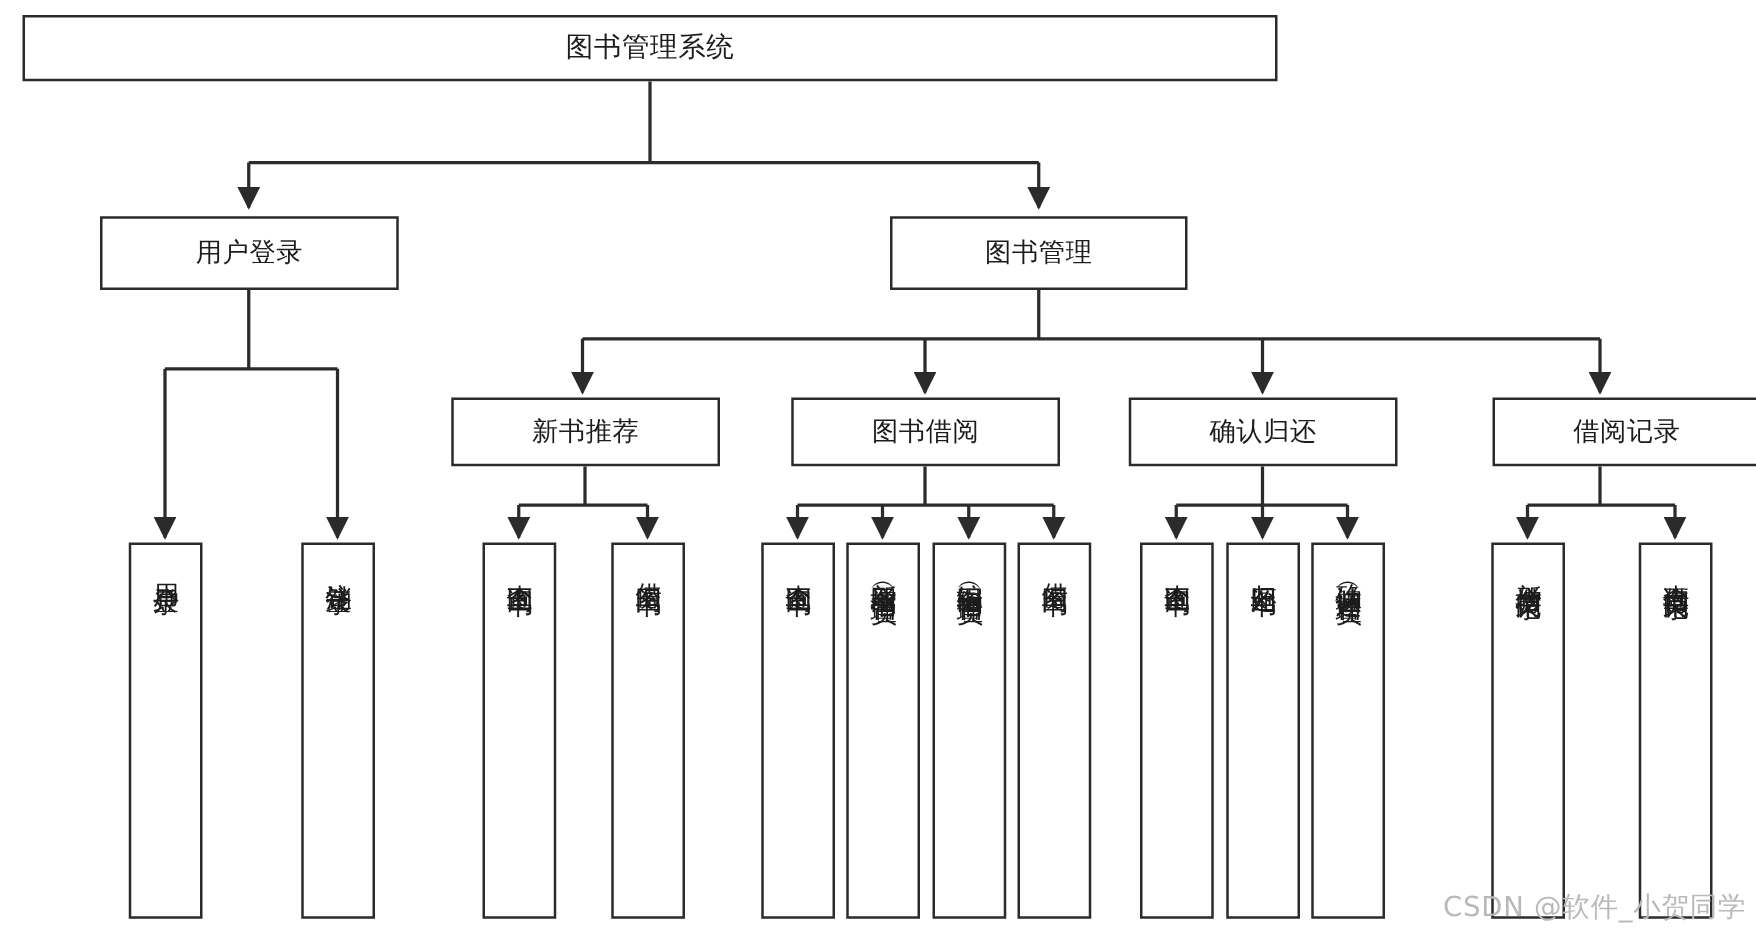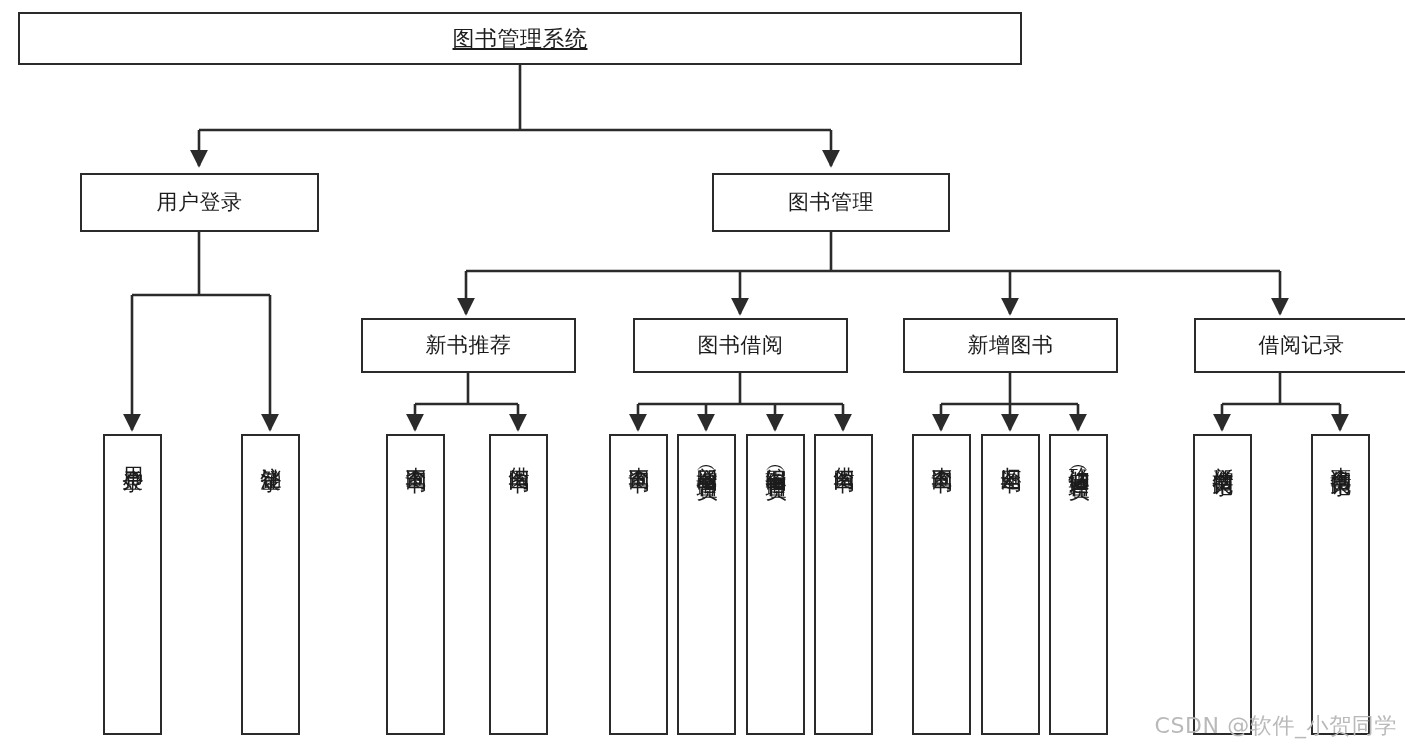--- a/index.html
+++ b/index.html
@@ -119,42 +119,42 @@
       <path d="M 1010 404 L 1010 430" marker-end="url(#arrow)"></path>
       <path d="M 1078 404 L 1078 430" marker-end="url(#arrow)"></path>
 
       <path d="M 1280 373 L 1280 404"></path>
       <path d="M 1222 404 L 1340 404"></path>
       <path d="M 1222 404 L 1222 430" marker-end="url(#arrow)"></path>
       <path d="M 1340 404 L 1340 430" marker-end="url(#arrow)"></path>
     </g>
   </svg>
 
-  <div class="node root" style="left:18px; top:12px; width:1004px; height:53px;text-decoration:underline;">
+  <div class="node root" style="left:18px; top:12px; width:1004px; height:53px;">
     <span class="node-label">图书管理系统</span>
   </div>
 
   <div class="node" style="left:80px; top:173px; width:239px; height:59px;">
     <span class="node-label">用户登录</span>
   </div>
 
   <div class="node" style="left:712px; top:173px; width:238px; height:59px;">
     <span class="node-label">图书管理</span>
   </div>
 
   <div class="node" style="left:361px; top:318px; width:215px; height:55px;">
     <span class="node-label">新书推荐</span>
   </div>
 
   <div class="node" style="left:633px; top:318px; width:215px; height:55px;">
     <span class="node-label">图书借阅</span>
   </div>
 
   <div class="node" style="left:903px; top:318px; width:215px; height:55px;">
-    <span class="node-label">新增图书</span>
+    <span class="node-label">确认归还</span>
   </div>
 
   <div class="node" style="left:1173px; top:318px; width:215px; height:55px;margin-left:21px;">
     <span class="node-label">借阅记录</span>
   </div>
 
   <div class="node leaf" style="left:103px; top:434px; width:59px; height:301px;">
     <span class="node-label">用户登录</span>
   </div>
 

